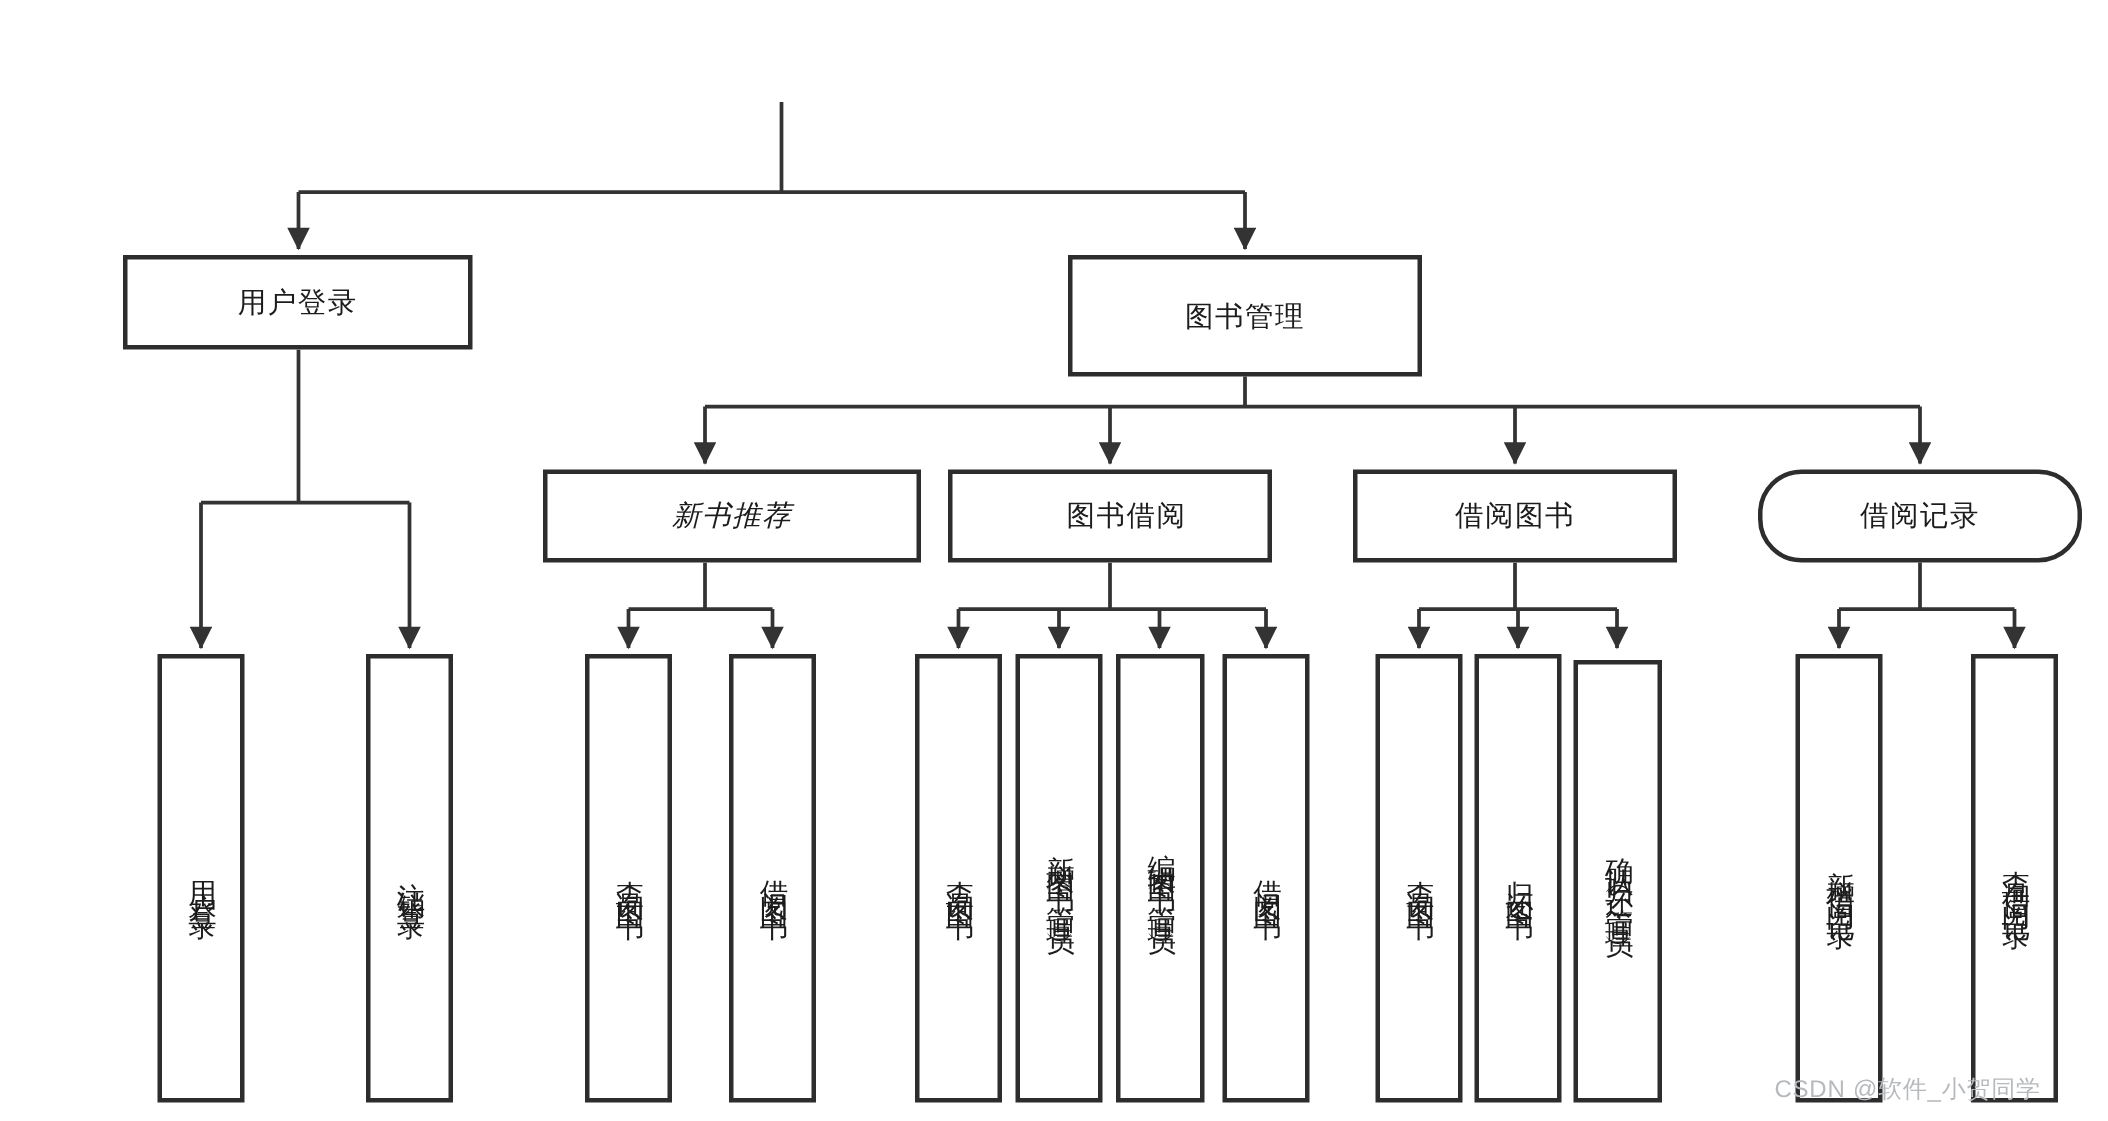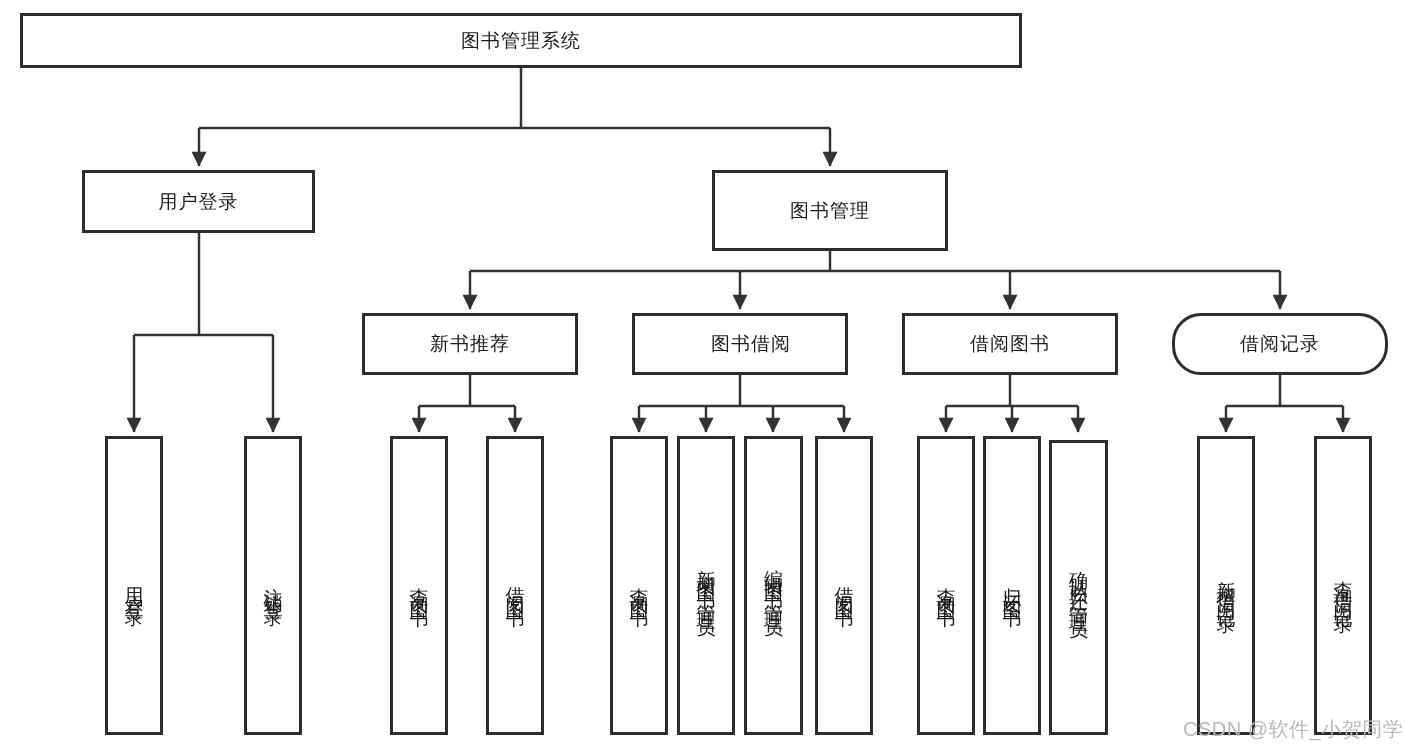--- a/index.html
+++ b/index.html
@@ -37,21 +37,21 @@
   .vbox span{
     writing-mode:vertical-rl;
     text-orientation:mixed;
     font-size:19px;
     letter-spacing:7px;
     white-space:nowrap;
   }
   .watermark{
     position:absolute;
     left:1183px;top:716px;
-    font-size:20px;
+    font-size:16px;
     color:var(--watermark);
     letter-spacing:0.5px;
     white-space:nowrap;
     z-index:5;
   }
 </style>
 </head>
 <body>
 
 <div id="canvas">
@@ -99,26 +99,25 @@
       <path d="M1012,406 V432" marker-end="url(#arrow)"></path>
       <path d="M1078,406 V432" marker-end="url(#arrow)"></path>
 
       <path d="M1280,375 V406"></path>
       <path d="M1226,406 H1343"></path>
       <path d="M1226,406 V432" marker-end="url(#arrow)"></path>
       <path d="M1343,406 V432" marker-end="url(#arrow)"></path>
     </g>
   </svg>
 
-  <div class="hbox" style="left:20px;top:13px;width:1002px;height:55px;">图书管理系统</div>
 
   <div class="hbox" style="left:82px;top:170px;width:233px;height:63px;">用户登录</div>
   <div class="hbox" style="left:712px;top:170px;width:236px;height:81px;">图书管理</div>
 
-  <div class="hbox" style="left:362px;top:313px;width:216px;height:62px;">新书推荐</div>
+  <div class="hbox" style="left:362px;top:313px;width:252px;height:62px;font-style:italic;">新书推荐</div>
   <div class="hbox" style="left:632px;top:313px;width:216px;height:62px;padding-left:22px;">图书借阅</div>
   <div class="hbox" style="left:902px;top:313px;width:216px;height:62px;">借阅图书</div>
   <div class="hbox" style="left:1172px;top:313px;width:216px;height:62px;border-radius:29px;">借阅记录</div>
 
   <div class="vbox" style="left:105px;top:436px;width:58px;height:299px;">
     <span>用户登录</span>
   </div>
   <div class="vbox" style="left:244px;top:436px;width:58px;height:299px;">
     <span>注销登录</span>
   </div>

